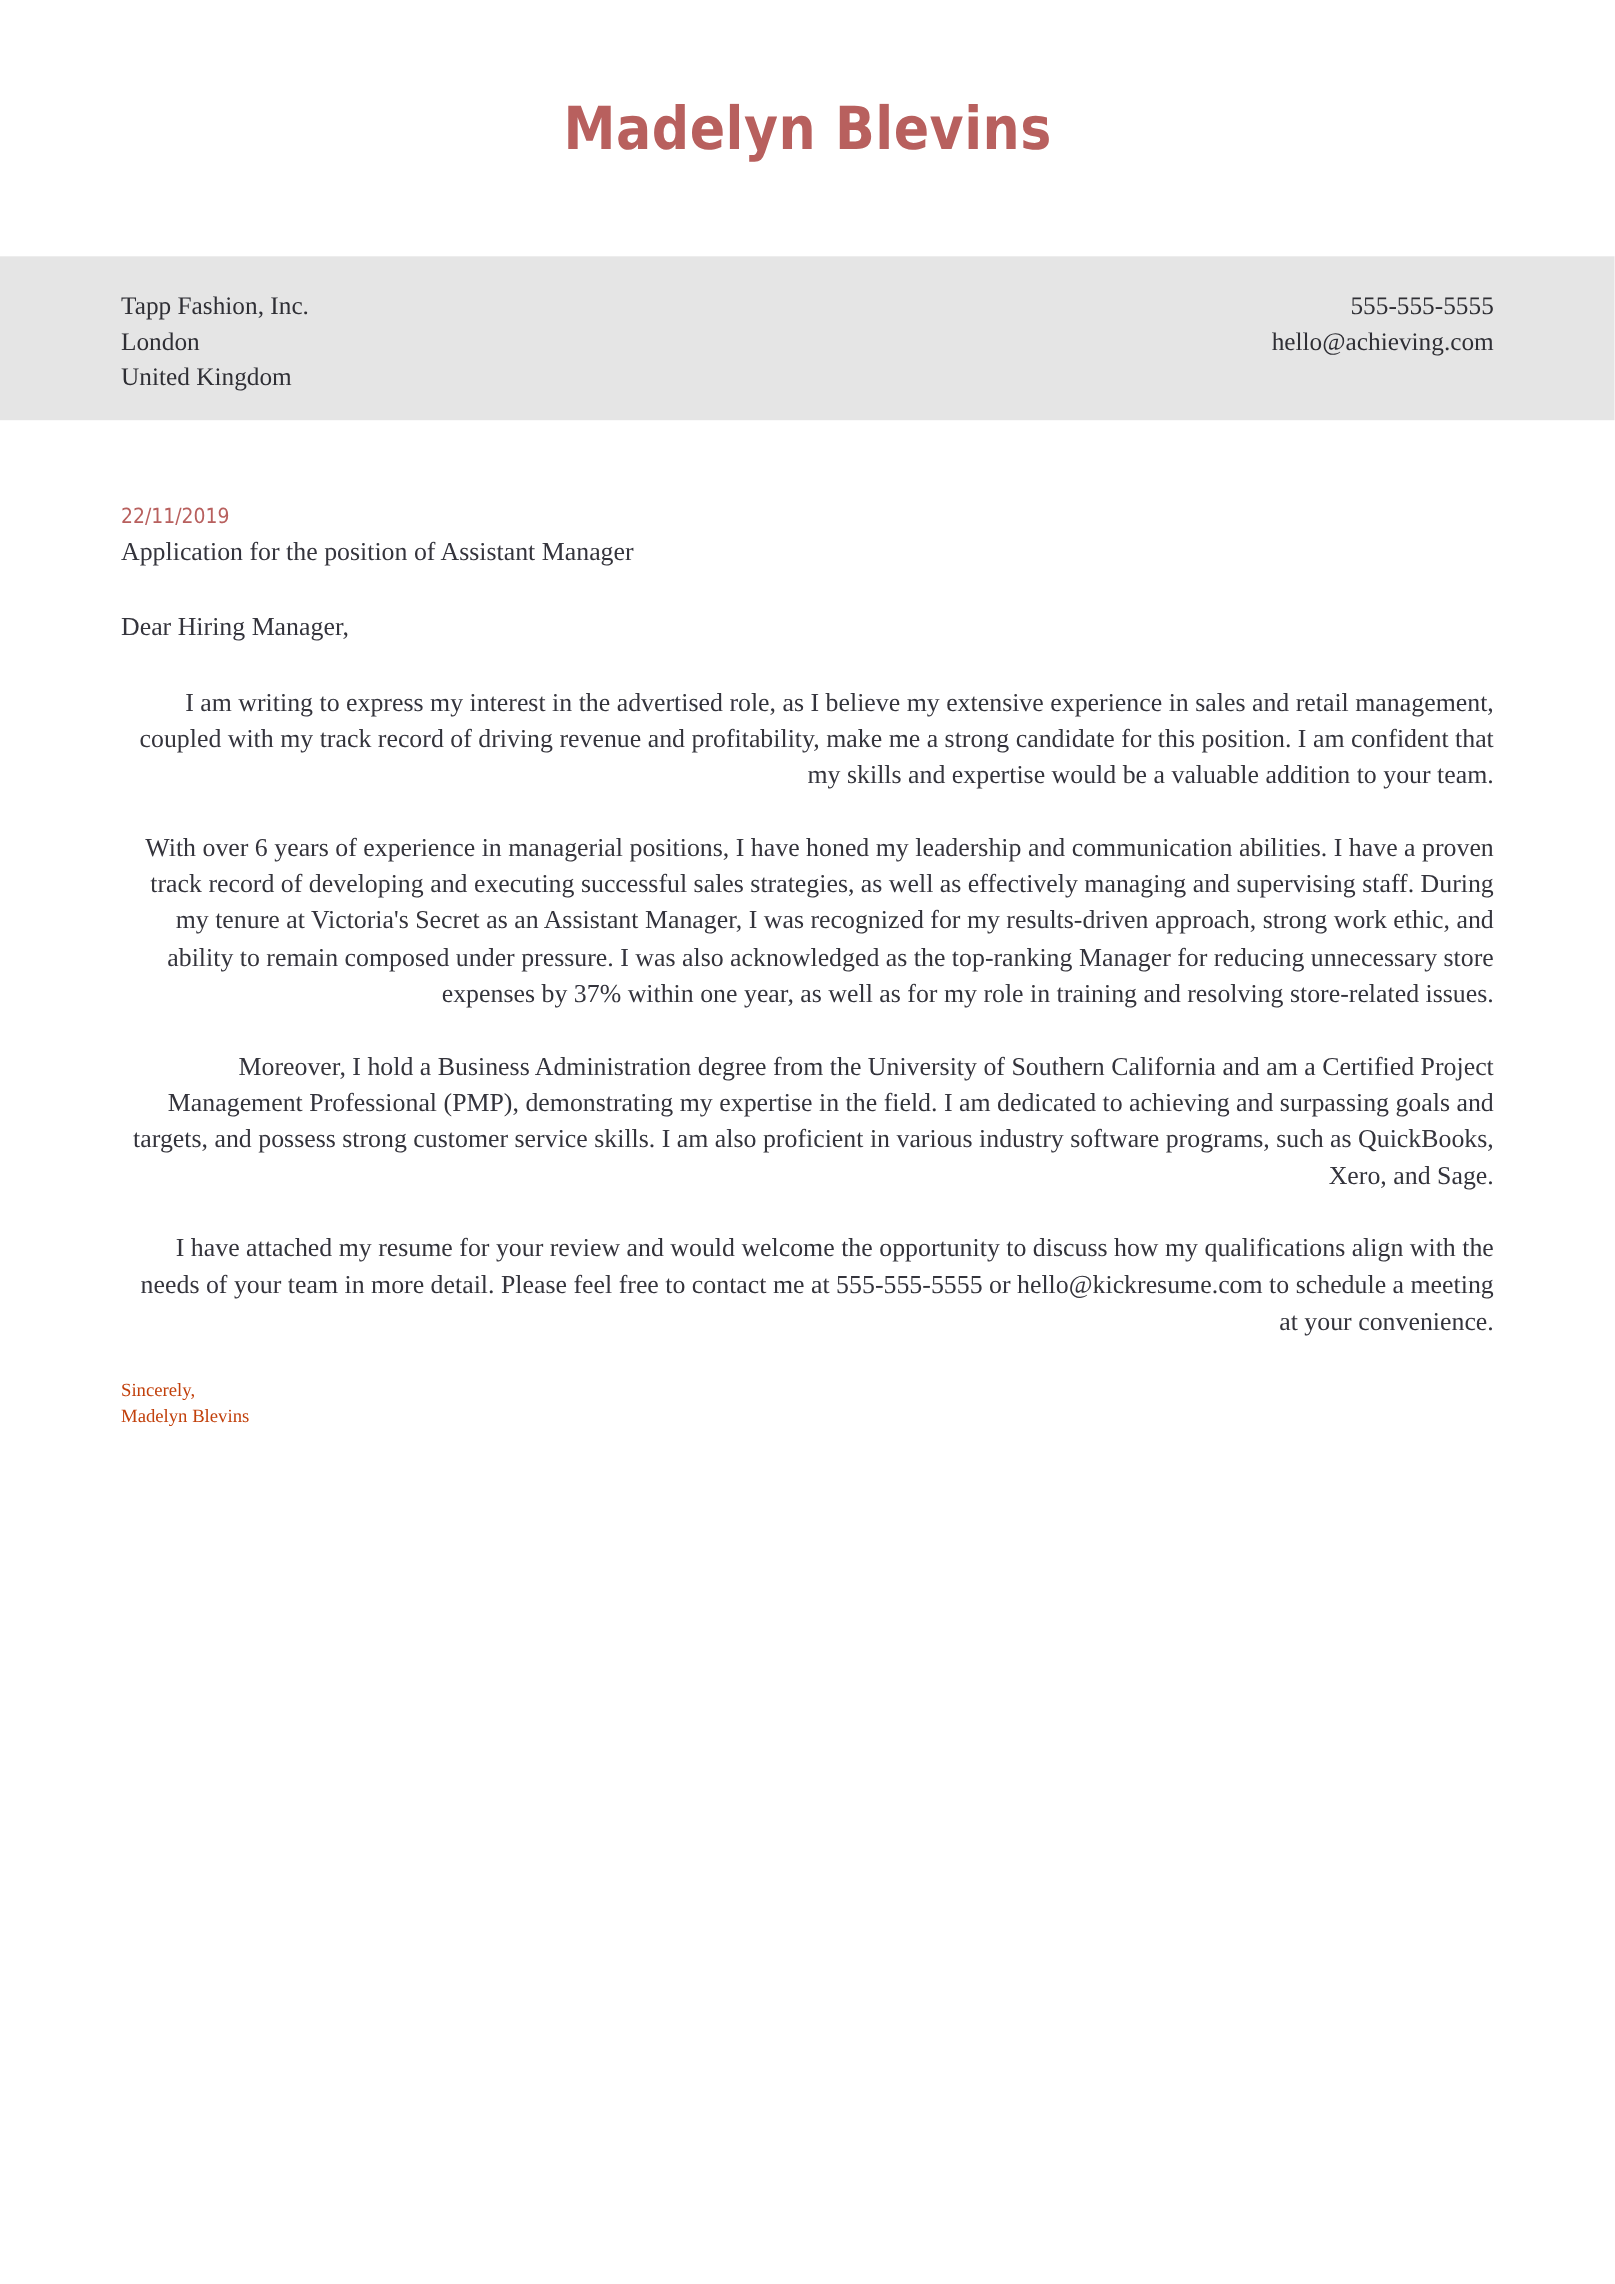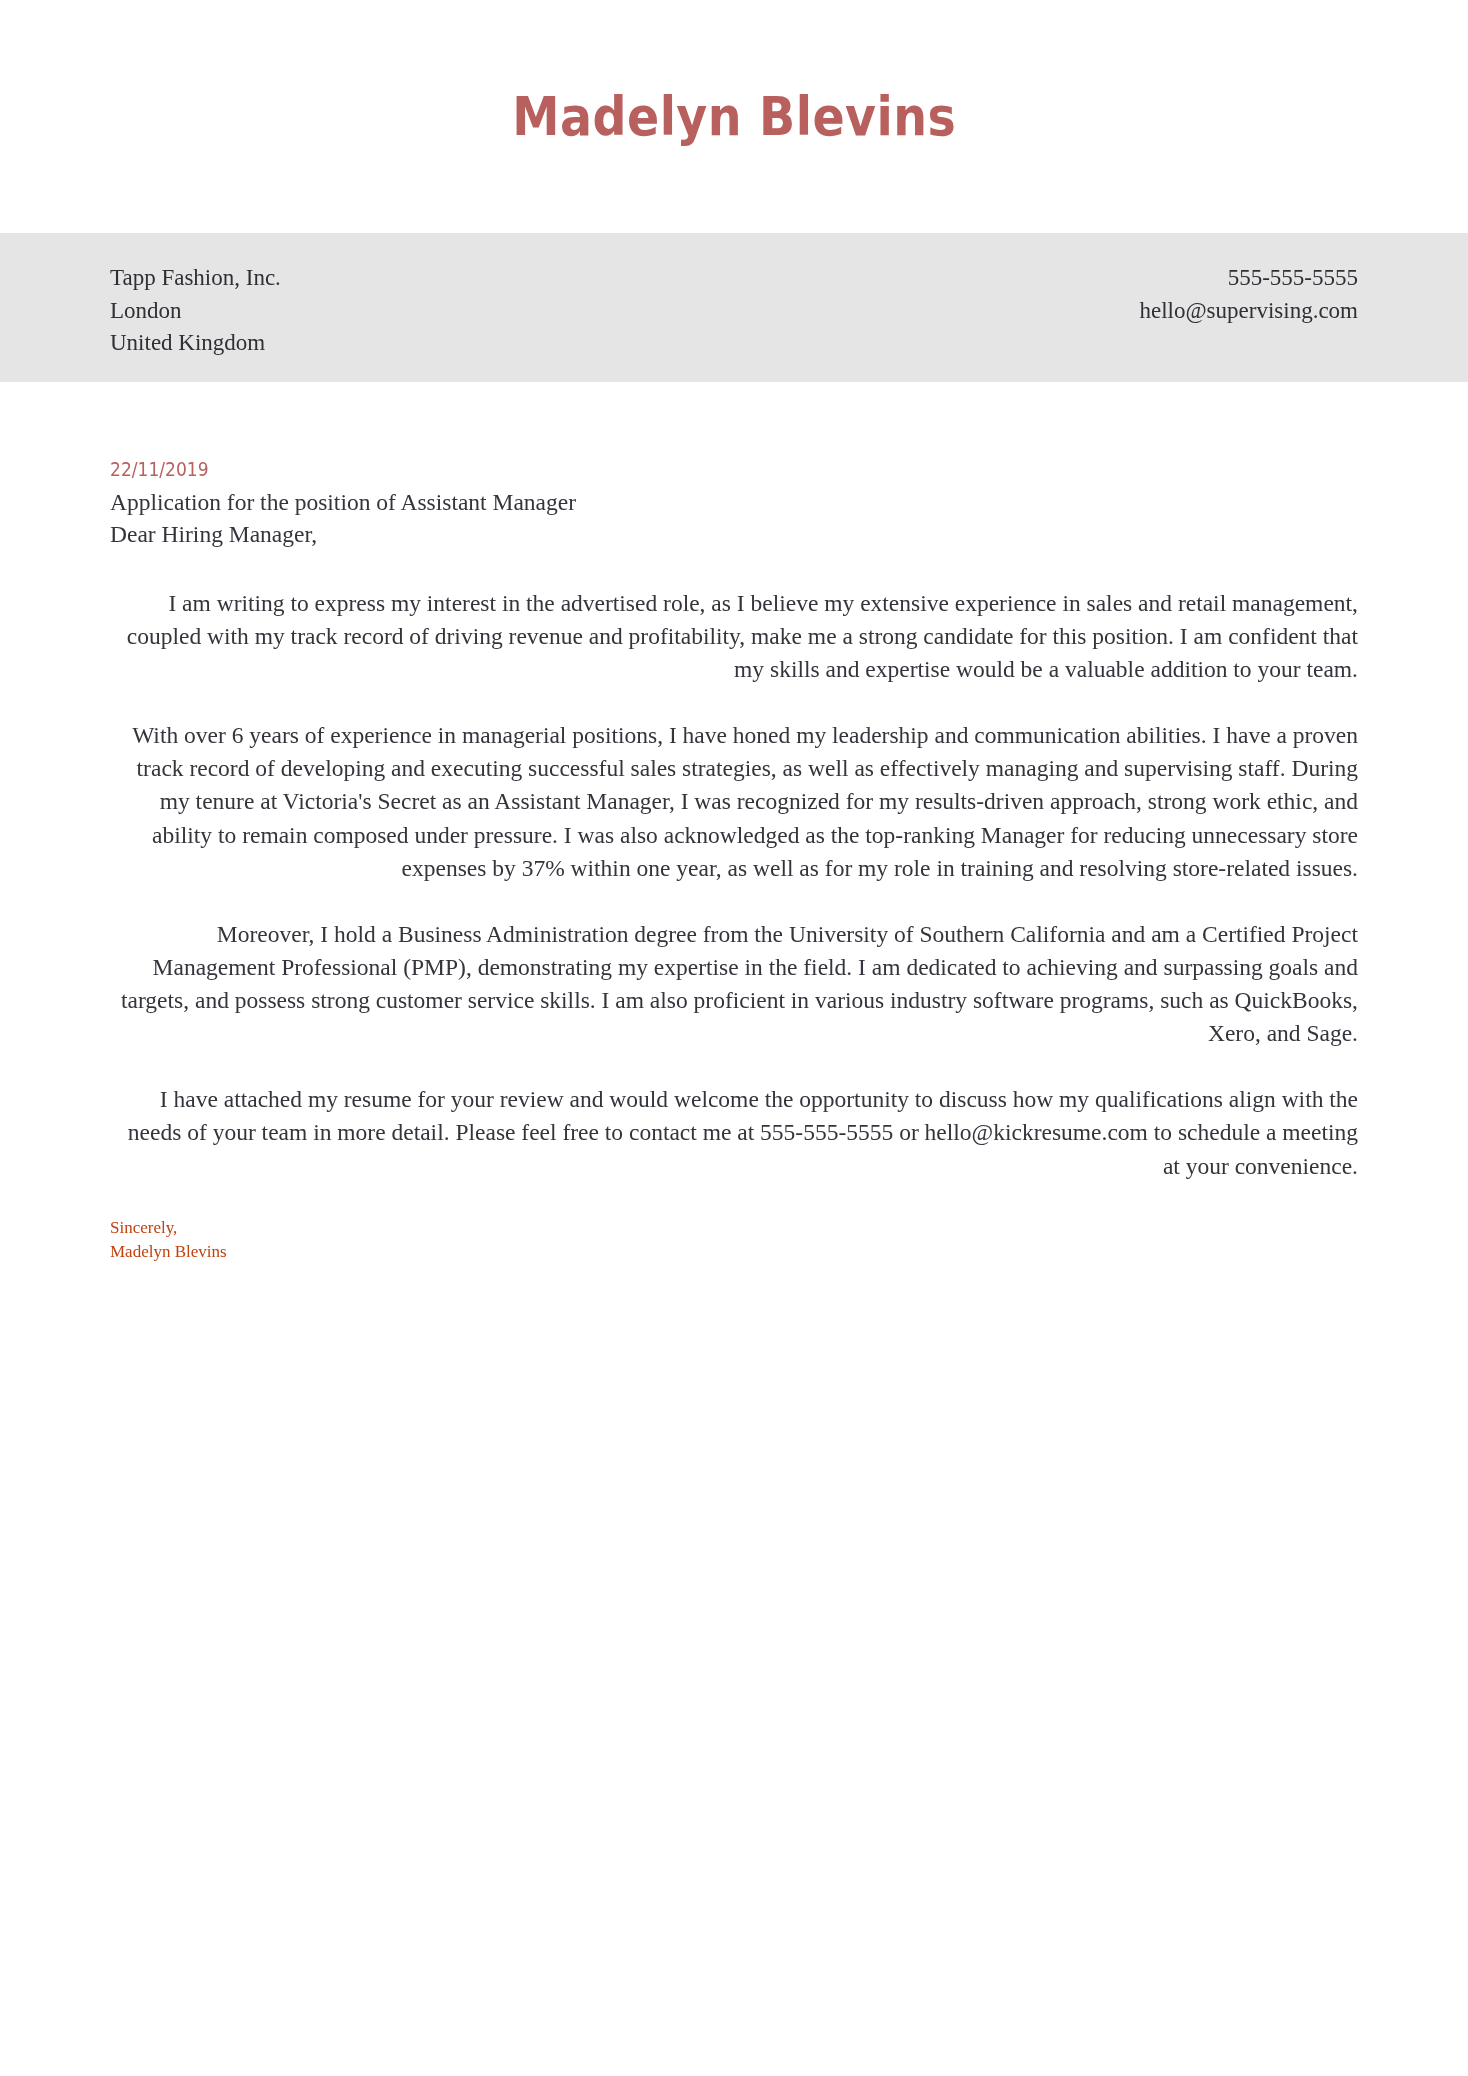--- a/index.html
+++ b/index.html
@@ -83,20 +83,21 @@
     transform: scaleX(0.9);
     transform-origin: left center;
     margin-bottom: 6px;
     white-space: nowrap;
   }
 
   .letter-subject {
     font-size: 23.5px;
     line-height: 1.38;
     color: #34343c;
+    margin-bottom: 36px;
   }
 
   .letter-salutation {
     font-size: 23.5px;
     line-height: 1.38;
     color: #34343c;
     margin-bottom: 36px;
   }
 
   .letter-paragraph {
@@ -130,21 +131,21 @@
   <div class="contact-band">
 
     <div class="recipient-block">
       <div class="recipient-line">Tapp Fashion, Inc.</div>
       <div class="recipient-line">London</div>
       <div class="recipient-line">United Kingdom</div>
     </div>
 
     <div class="sender-block">
       <div class="sender-line">555-555-5555</div>
-      <div class="sender-line">hello@supervising.com</div>
+      <div class="sender-line">hello@achieving.com</div>
     </div>
 
   </div>
 
   <div class="letter-body">
 
     <div class="letter-date">22/11/2019</div>
 
     <div class="letter-subject">Application for the position of Assistant Manager</div>
 

